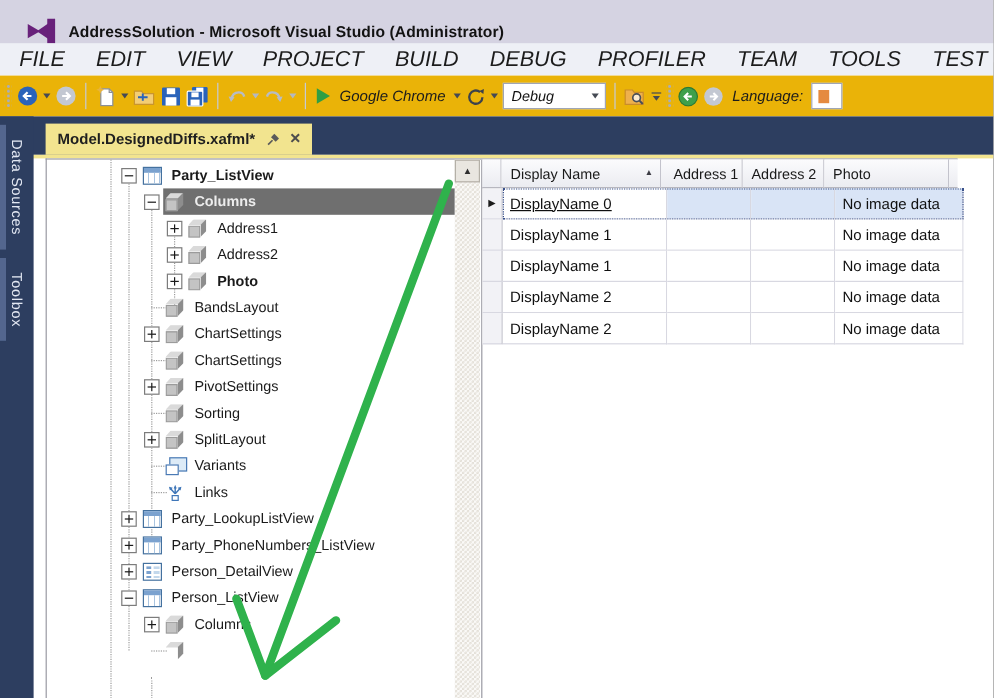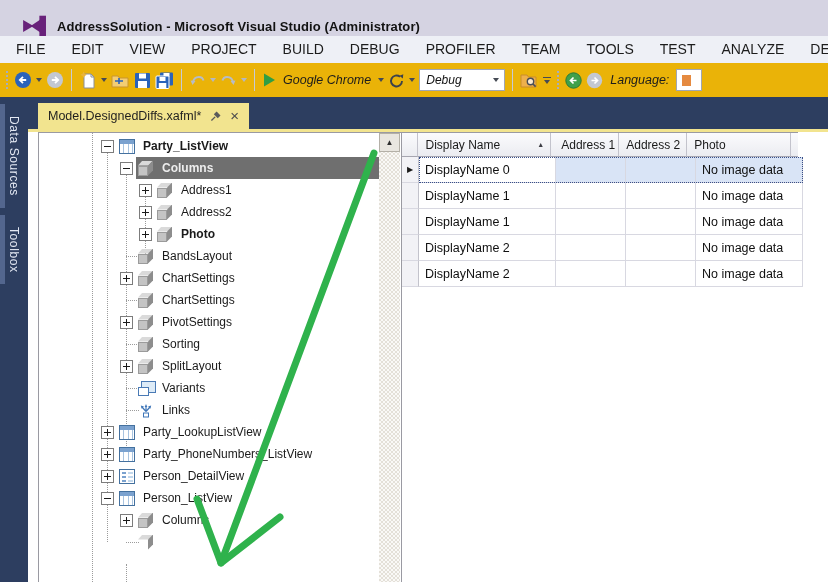--- a/index.html
+++ b/index.html
@@ -7,40 +7,40 @@
   body { font-family:"Liberation Sans", sans-serif; }
   #stage { position:relative; width:828px; height:582px; overflow:hidden; background:#fff; }
 
   
   .titlebar { position:absolute; left:0; top:0; width:828px; height:52px; background:#d5d3e2; display:flex; align-items:center; }
   .vs-logo { margin-left:21px; width:27px; height:26px; flex:none; }
   .title-text { margin-left:9px; font-size:13px; font-weight:bold; color:#121212; letter-spacing:.1px; }
 
   
   .menubar { position:absolute; left:0; top:36px; width:828px; height:27px; background:#eef0f6; display:flex; align-items:center; padding-left:3px; }
-  .menu-item { padding:0 13px; font-size:14px; color:#1c1c1c; line-height:27px; white-space:nowrap; }
+  .menu-item { padding:0 13px; font-size:18px; color:#1c1c1c; line-height:27px; white-space:nowrap;font-style:italic; }
 
   
   .toolbar { position:absolute; left:0; top:63px; width:828px; height:34px; background:#eab308; display:flex; align-items:center; gap:4px; padding-left:4px; overflow:hidden;font-style:italic; }
   .tb-sep { width:1px; height:22px; background:#c6cad6; margin:0 3px; flex:none; }
   .grip { width:6px; height:22px; flex:none;
           background-image:radial-gradient(circle,#a7adbd 1px,transparent 1.3px);
           background-size:4px 4px; background-position:1px 1px; }
   .caret { width:0; height:0; border-left:3.5px solid transparent; border-right:3.5px solid transparent; border-top:4px solid #454a54; flex:none; }
   .caret.dis { border-top-color:#b3b8c2; }
   .tb-btn { display:flex; align-items:center; justify-content:center; flex:none; }
   .tb-label { font-size:12.5px; color:#1c1c1c; padding:0 3px; white-space:nowrap; }
   .combo { height:22px; background:#fff; border:1px solid #a0a6b4; display:flex; align-items:center; flex:none; }
   .combo .val { font-size:12px; padding:0 6px; color:#111; flex:1; white-space:nowrap; }
   #debug-combo { width:86px; }
   #language-combo { width:26px; position:relative; }
   #language-combo::before { content:""; position:absolute; left:5px; top:5px; width:9px; height:11px; background:#e0761f; opacity:.85; }
 
   
-  .tabbar { position:absolute; left:0; top:97px; width:828px; height:32px; background:#2d3e60; }
+  .tabbar { position:absolute; left:0; top:97px; width:828px; height:32px; background:#2d3e60;font-weight:bold; }
   .tab { position:absolute; left:38px; bottom:0; height:26px; background:#f2e48f; display:flex; align-items:center; padding:0 10px; gap:8px; }
   .tab-label { font-size:12.5px; color:#1f1f1f; white-space:nowrap; }
   .tab-underline { position:absolute; left:0; top:129px; width:828px; height:3px; background:#f2e48f; }
   .tab .close { font-size:15px; color:#4d4d4d; line-height:14px; }
 
   
   .siderail { position:absolute; left:0; top:97px; width:28px; height:485px; background:#2d3e60; }
   .vtab { position:relative; margin-top:7px; padding:12px 0; width:28px; display:flex; justify-content:center; }
   .vtab::before { content:""; position:absolute; left:0; top:0; bottom:0; width:5px; background:#53668e; }
   .vtab span { writing-mode:vertical-rl; font-size:12px; color:#e3e8f3; letter-spacing:.6px; white-space:nowrap; }
@@ -103,21 +103,21 @@
   .c-name { width:137px; } .c-a1 { width:70px;justify-content:center; } .c-a2 { width:70px; } .c-photo { width:107px; }
   .c-fill { flex:1; border-right:none !important; }
   .sort { margin-left:auto; margin-right:6px; font-size:7px; color:#3c3c44; }
   .grow { display:flex; height:26px; position:relative; }
   .gind { width:17px; flex:none; border-right:1px solid #c3c3cc; border-bottom:1px solid #d8d8e1; background:#f2f2f6;
           display:flex; align-items:center; justify-content:center; font-size:8px; color:#1a1a1a; }
   .gc { flex:none; border-right:1px solid #d8d8e1; border-bottom:1px solid #d8d8e1; font-size:12.5px; color:#101010;
         display:flex; align-items:center; padding-left:6px; background:#fff; white-space:nowrap; overflow:hidden; }
   .gc.fillcell { border:none; background:#fff; }
   .grow.sel .gc { background:#d9e4f6; }
-  .grow.sel .gc.first { background:#fff; }
+  .grow.sel .gc.first { background:#fff;text-decoration:underline; }
   .grow.sel .gc.fillcell { background:#fff; }
   .rowline { position:absolute; left:17px; top:0; width:384px; height:26px; border:1px dotted #39508a; pointer-events:none; }
 
   
   .annot { position:absolute; left:0; top:0; width:828px; height:582px; pointer-events:none; z-index:40; }
 </style>
 </head>
 <body>
 
 <div id="stage">

